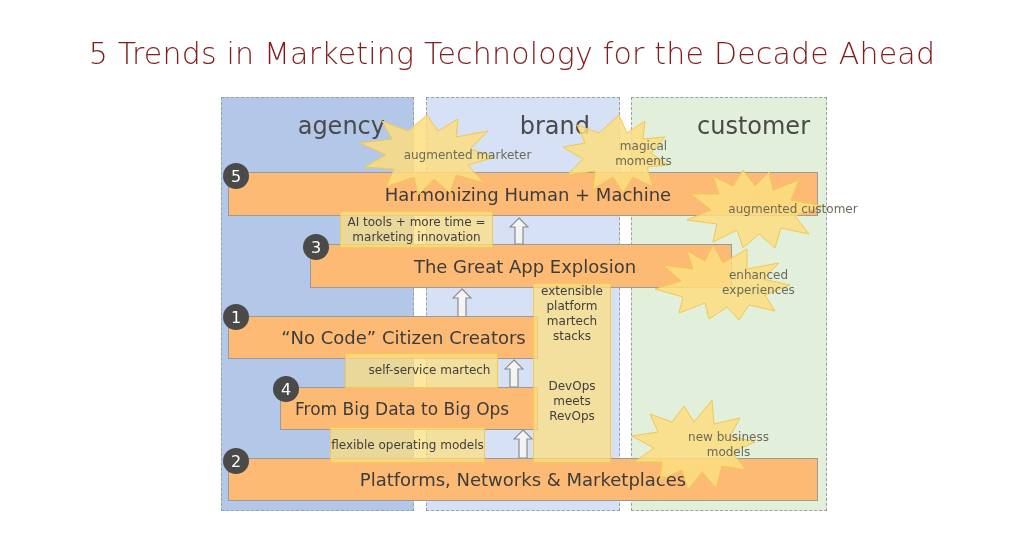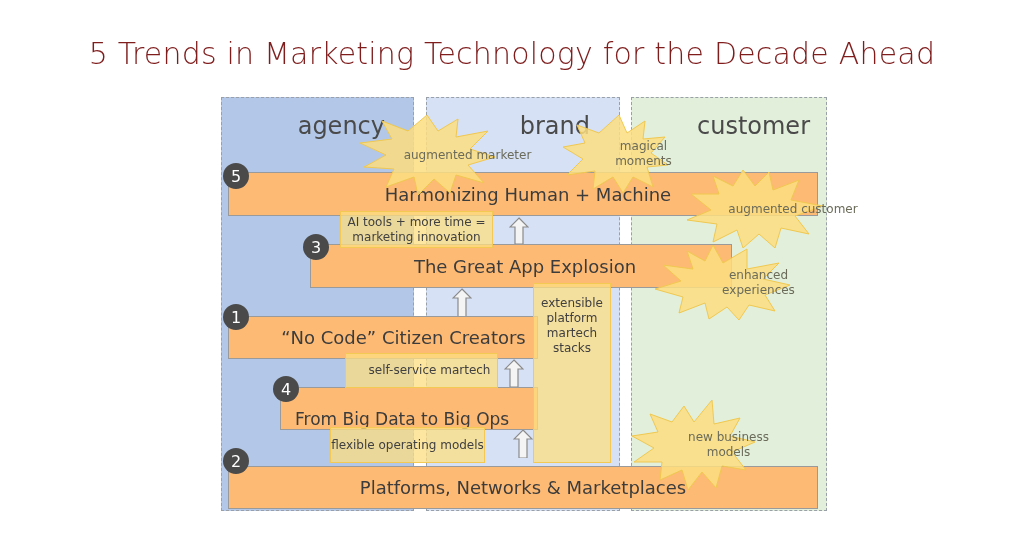--- a/index.html
+++ b/index.html
@@ -46,37 +46,38 @@
 
 <div class="bar" style="left:228px;top:172px;width:590px;height:44px;padding-left:10px;">
   <span>Harmonizing Human + Machine</span>
 </div>
 <div class="bar" style="left:310px;top:244px;width:422px;height:44px;">
   <span style="margin-left:8px;text-align:center;">The Great App Explosion</span>
 </div>
 <div class="bar" style="left:228px;top:316px;width:310px;height:43px;justify-content:center;padding-left:41px;">
   <span>“No Code” Citizen Creators</span>
 </div>
-<div class="bar" style="left:280px;top:387px;width:258px;height:43px;justify-content:flex-start;padding-left:14px;font-size:17px;align-items:flex-end;">
+<div class="bar" style="left:280px;top:387px;width:258px;height:43px;justify-content:flex-start;padding-left:14px;font-size:17px;">
   <span>From Big Data to Big Ops</span>
 </div>
-<div class="bar" style="left:228px;top:458px;width:590px;height:43px;margin-top:8px;">
+<div class="bar" style="left:228px;top:458px;width:590px;height:43px;">
   <span>Platforms, Networks &amp; Marketplaces</span>
 </div>
 
 <div class="num" style="left:223px;top:163px;">5</div>
 <div class="num" style="left:303px;top:234px;">3</div>
 <div class="num" style="left:223px;top:304px;">1</div>
 <div class="num" style="left:273px;top:376px;">4</div>
 <div class="num" style="left:223px;top:448px;">2</div>
 
 <div class="note" style="left:340px;top:211px;width:153px;height:37px;">AI tools + more time = marketing innovation</div>
-<div class="note" style="left:533px;top:283px;width:78px;height:180px;align-items:flex-start;padding-top:12px;">
+<div class="note" style="left:533px;top:283px;width:78px;height:180px;align-items:flex-start;">
   <div style="display:flex;flex-direction:column;justify-content:space-between;height:140px;">
     <span style="display:block;width:70px;">extensible platform martech stacks</span>
+    <span style="display:block;width:70px;">DevOps meets RevOps</span>
   </div>
 </div>
 <div class="note" style="left:345px;top:353px;width:153px;height:35px;padding-left:16px;">self-service martech</div>
 <div class="note" style="left:330px;top:427px;width:155px;height:36px;">flexible operating models</div>
 
 <div class="burst" style="left:360px;top:115px;width:135px;height:80px;">
   <svg width="135" height="80" viewBox="0 0 135 80">
       <polygon points="67,0 78,16 98,4 96,22 128,16 110,34 135,42 108,50 124,68 96,60 90,78 74,64 58,80 54,62 26,72 34,54 4,52 26,40 0,28 32,24 22,6 48,16" fill="rgba(251,221,128,0.85)" stroke="#f0c850" stroke-width="1"></polygon>
     </svg>
   <span style="padding:0 40px;">augmented marketer</span>

